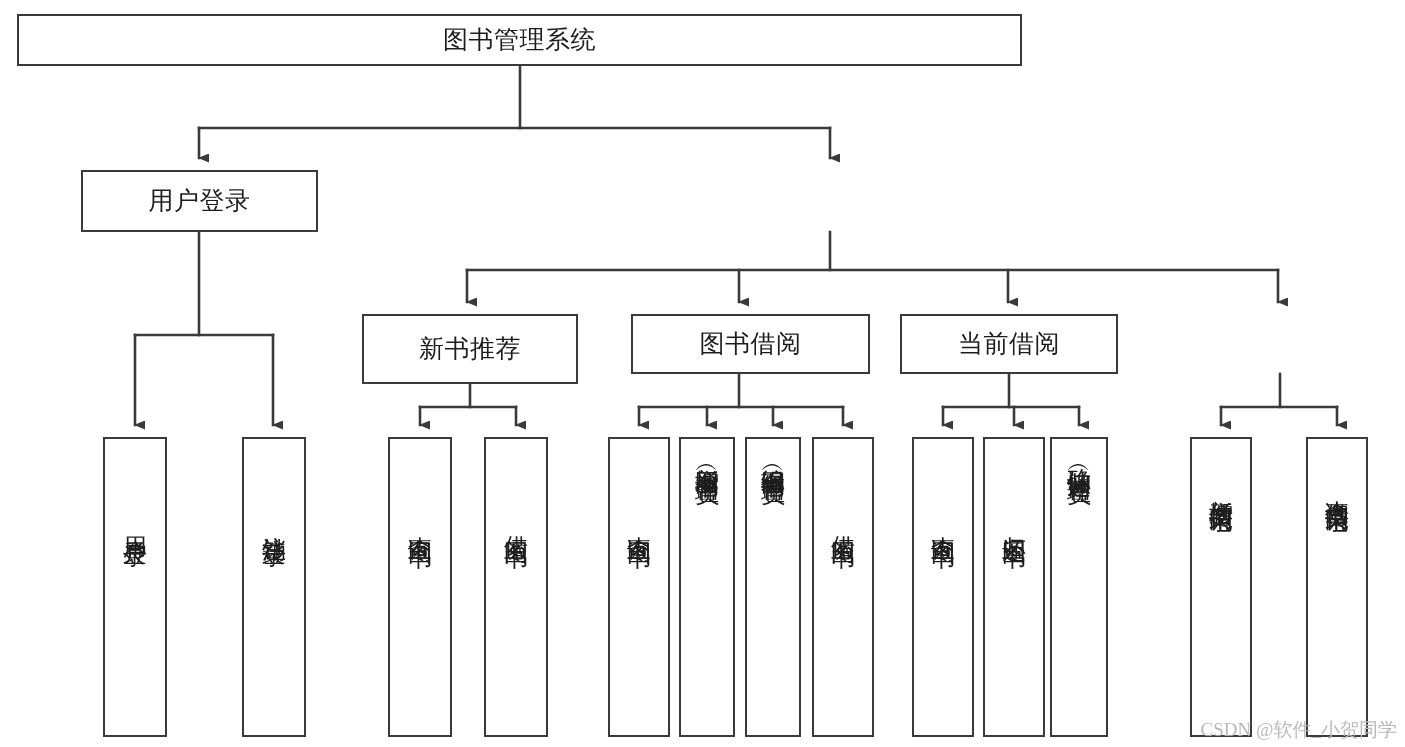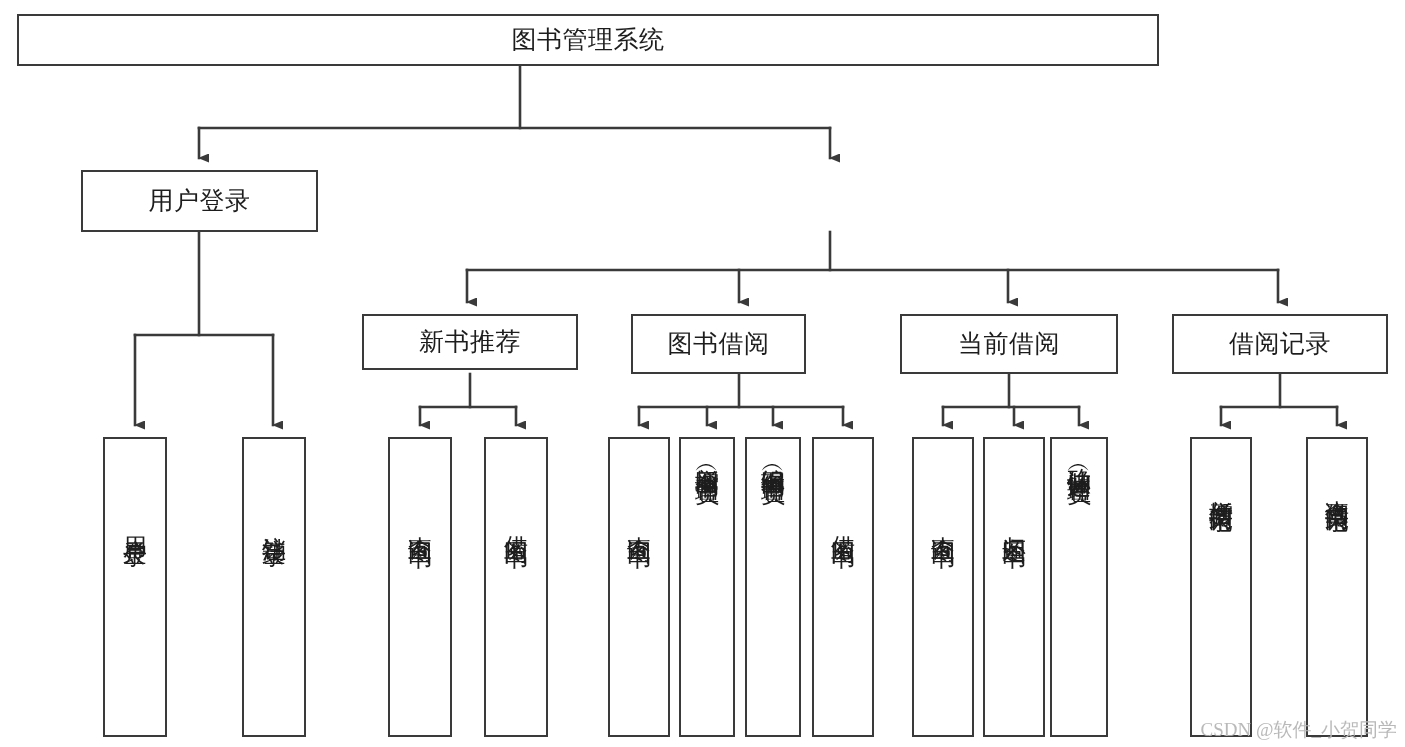--- a/index.html
+++ b/index.html
@@ -129,40 +129,37 @@
       <line x1="1014" y1="407" x2="1014" y2="425" marker-end="url(#arrowhead)"></line>
       <line x1="1079" y1="407" x2="1079" y2="425" marker-end="url(#arrowhead)"></line>
 
       <line x1="1280" y1="374" x2="1280" y2="407"></line>
       <line x1="1221" y1="407" x2="1337" y2="407"></line>
       <line x1="1221" y1="407" x2="1221" y2="425" marker-end="url(#arrowhead)"></line>
       <line x1="1337" y1="407" x2="1337" y2="425" marker-end="url(#arrowhead)"></line>
     </g>
   </svg>
 
-  <div class="node root h" style="left:17px; top:14px; width:1142px; height:52px;">
+  <div class="node root h" style="left:17px; top:14px; width:1005px; height:52px;">
     <span class="node-label">图书管理系统</span>
   </div>
 
   <div class="node h" style="left:81px; top:170px; width:237px; height:62px;">
     <span class="node-label">用户登录</span>
   </div>
 
-  <div class="node h" style="left:362px; top:314px; width:216px; height:56px;">
+  <div class="node h" style="left:362px; top:314px; width:216px; height:70px;">
     <span class="node-label">新书推荐</span>
   </div>
-  <div class="node h" style="left:631px; top:314px; width:175px; height:60px;">
+  <div class="node h" style="left:631px; top:314px; width:239px; height:60px;">
     <span class="node-label">图书借阅</span>
   </div>
   <div class="node h" style="left:900px; top:314px; width:218px; height:60px;">
     <span class="node-label">当前借阅</span>
   </div>
-  <div class="node h" style="left:1172px; top:314px; width:216px; height:60px;">
-    <span class="node-label">借阅记录</span>
-  </div>
 
   <div class="node v" style="left:103px; top:437px; width:64px; height:300px; padding-top:78px;">
     <span class="node-label">用户登录</span>
   </div>
   <div class="node v" style="left:242px; top:437px; width:64px; height:300px; padding-top:78px;">
     <span class="node-label">注销登录</span>
   </div>
 
   <div class="node v" style="left:388px; top:437px; width:64px; height:300px; padding-top:78px;">
     <span class="node-label">查询图书</span>

